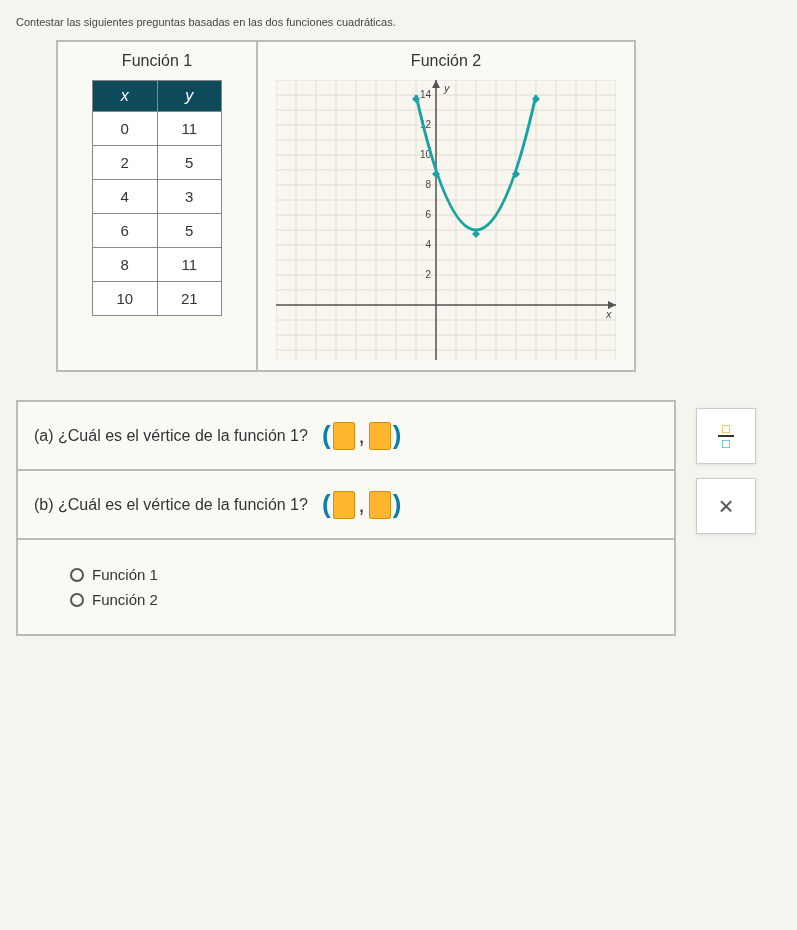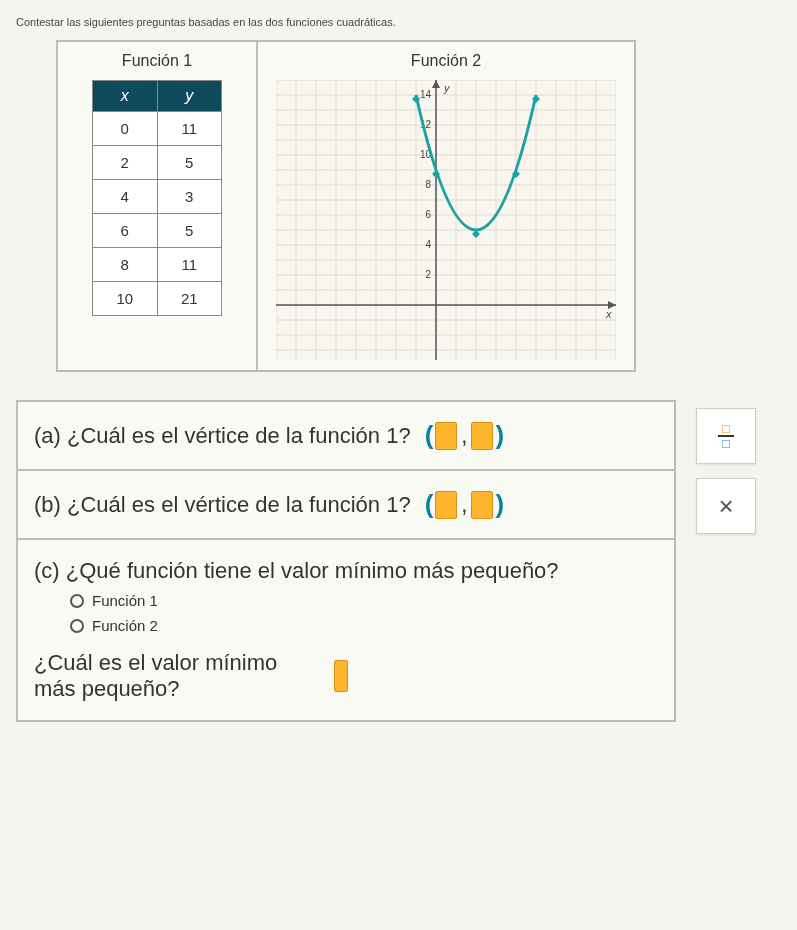--- a/index.html
+++ b/index.html
@@ -79,21 +79,21 @@
   }
   .q-row {
     border-bottom: 2px solid #bbb;
     padding: 18px 16px;
     display: flex;
     align-items: center;
     gap: 14px;
     flex-wrap: wrap;
   }
   .q-row:last-child { border-bottom: none; }
-  .q-text { font-size: 22px; color: #333; }
+  .q-text { font-size: 16px; color: #333; }
   .pair-input {
     display: inline-flex;
     align-items: center;
     font-size: 22px;
     gap: 2px;
   }
   .blank {
     display: inline-block;
     width: 22px;
     height: 28px;
@@ -294,35 +294,30 @@
       <span class="pair-input">
         <span class="paren">(</span>
         <span class="blank"></span>
         <span class="comma">,</span>
         <span class="blank"></span>
         <span class="paren">)</span>
       </span>
     </div>
 
     <div class="q-row" style="display:block">
-      <div class="q-text">(c) ¿Qué función tiene el valor mínimo más pequeño?</div>
       <div class="sub-options">
         <div class="radio-opt">
           <span class="radio-circle"></span>
           <span>Función 1</span>
         </div>
         <div class="radio-opt">
           <span class="radio-circle"></span>
           <span>Función 2</span>
         </div>
       </div>
-      <div class="min-row">
-        <span class="q-text" style="max-width:260px">¿Cuál es el valor mínimo más pequeño?</span>
-        <span class="blank tall"></span>
-      </div>
     </div>
 
   </div>
 
   <div class="side-tools">
     <div class="tool">
       <span class="frac">
         <span class="n">□</span>
         <span class="d">□</span>
       </span>

